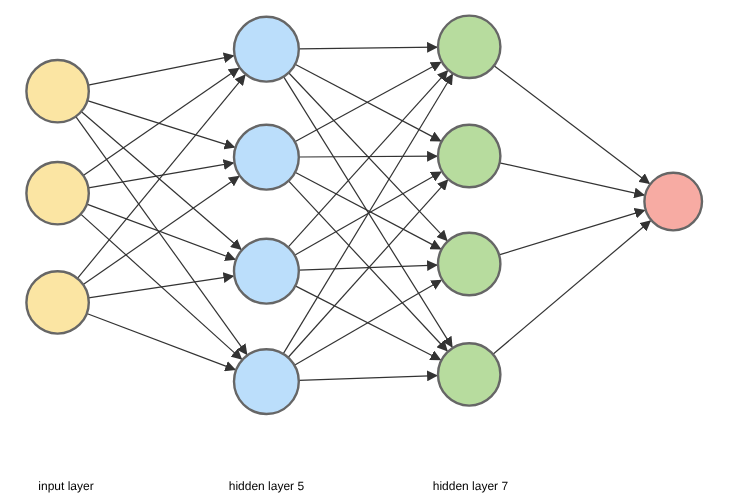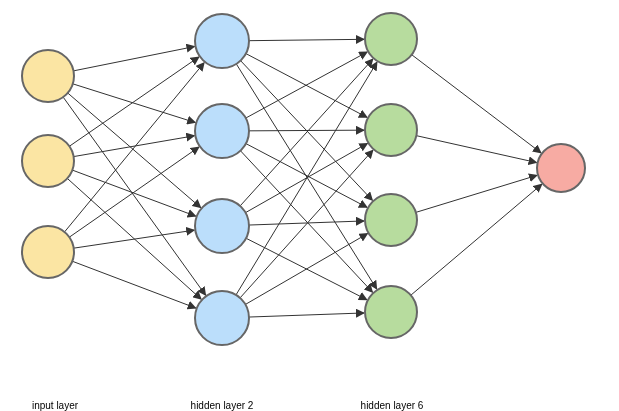--- a/index.html
+++ b/index.html
@@ -91,15 +91,15 @@
         <circle cx="391" cy="39" r="26" fill="#B7DC9E" stroke="#666666" stroke-width="2"></circle>
         <circle cx="391" cy="130" r="26" fill="#B7DC9E" stroke="#666666" stroke-width="2"></circle>
         <circle cx="391" cy="220" r="26" fill="#B7DC9E" stroke="#666666" stroke-width="2"></circle>
         <circle cx="391" cy="312" r="26" fill="#B7DC9E" stroke="#666666" stroke-width="2"></circle>
       </g>
       <g>
         <circle cx="561" cy="168" r="24" fill="#F7ABA3" stroke="#666666" stroke-width="2"></circle>
       </g>
     </svg>
   <div class="layer-label" style="left: 55px;">input layer</div>
-  <div class="layer-label" style="left: 222px;">hidden layer 2</div>
-  <div class="layer-label" style="left: 392px;">hidden layer 6</div>
+  <div class="layer-label" style="left: 222px;">hidden layer 5</div>
+  <div class="layer-label" style="left: 392px;">hidden layer 7</div>
 </div>
 
 </body></html>

